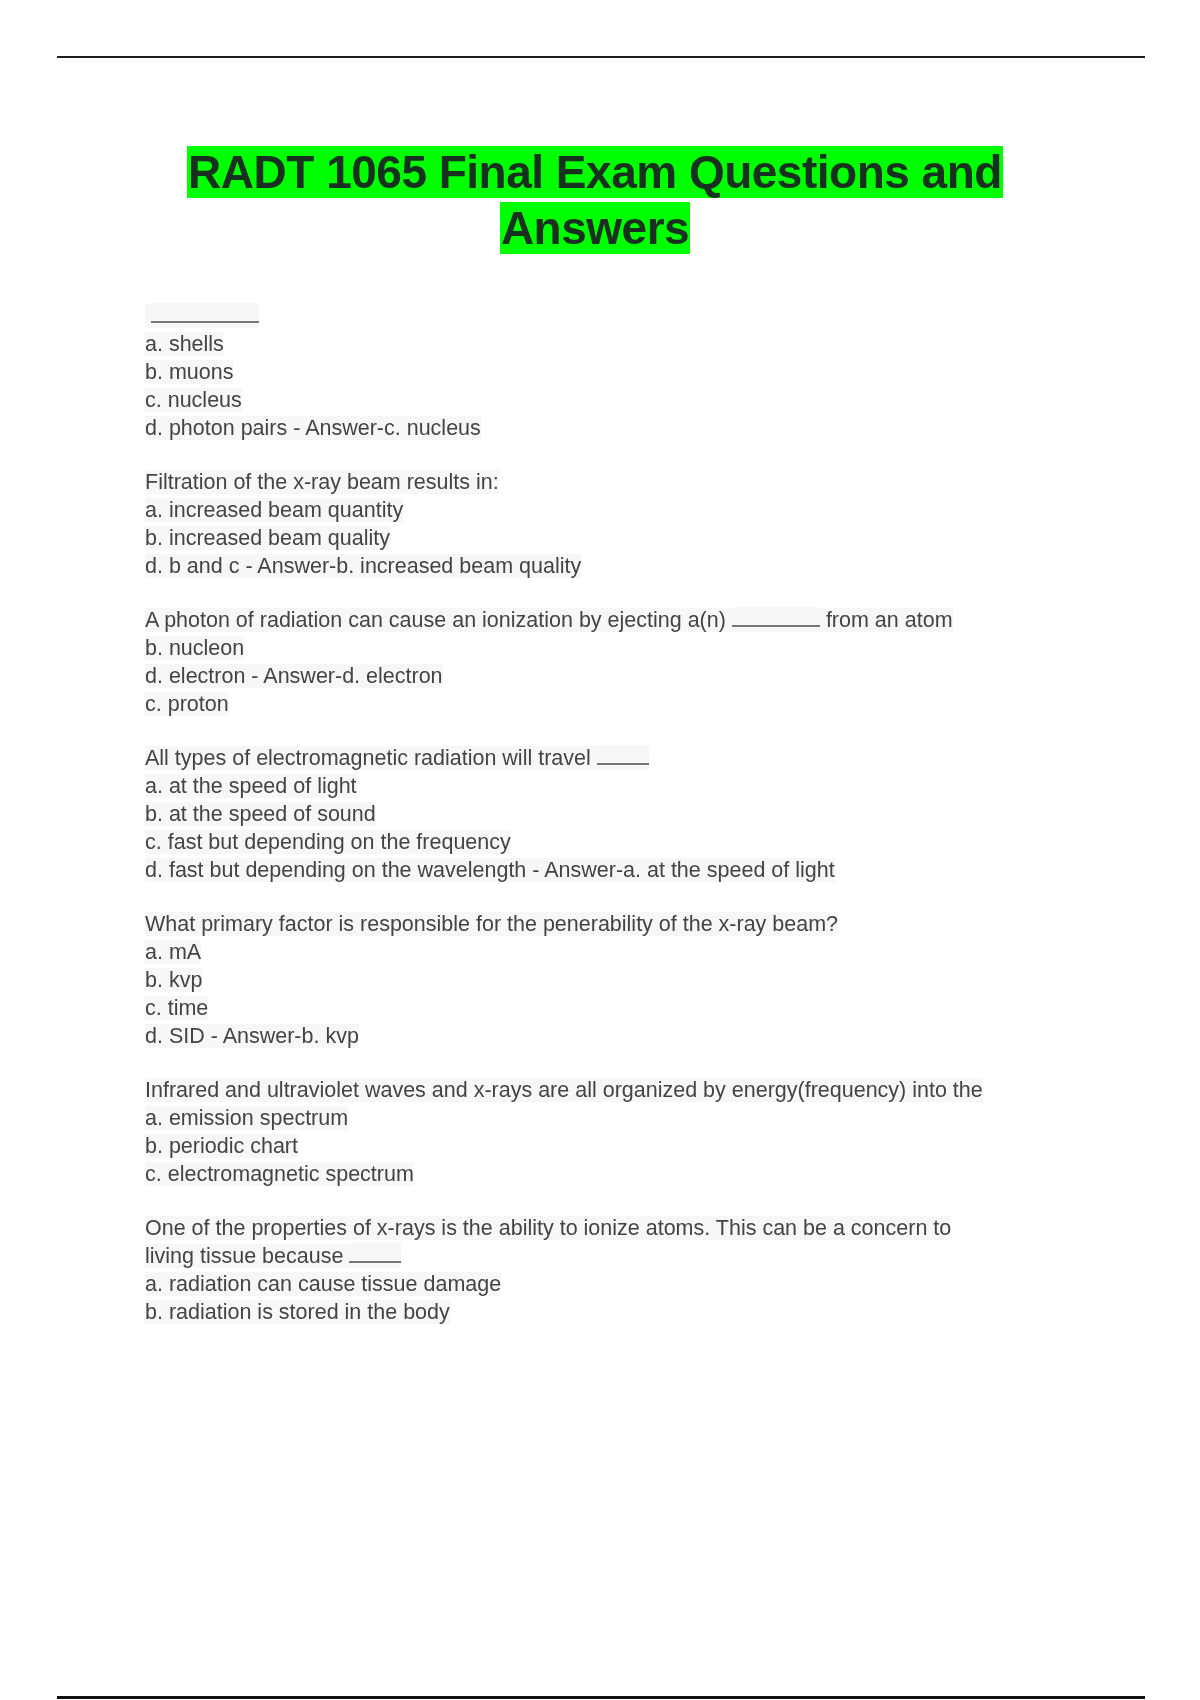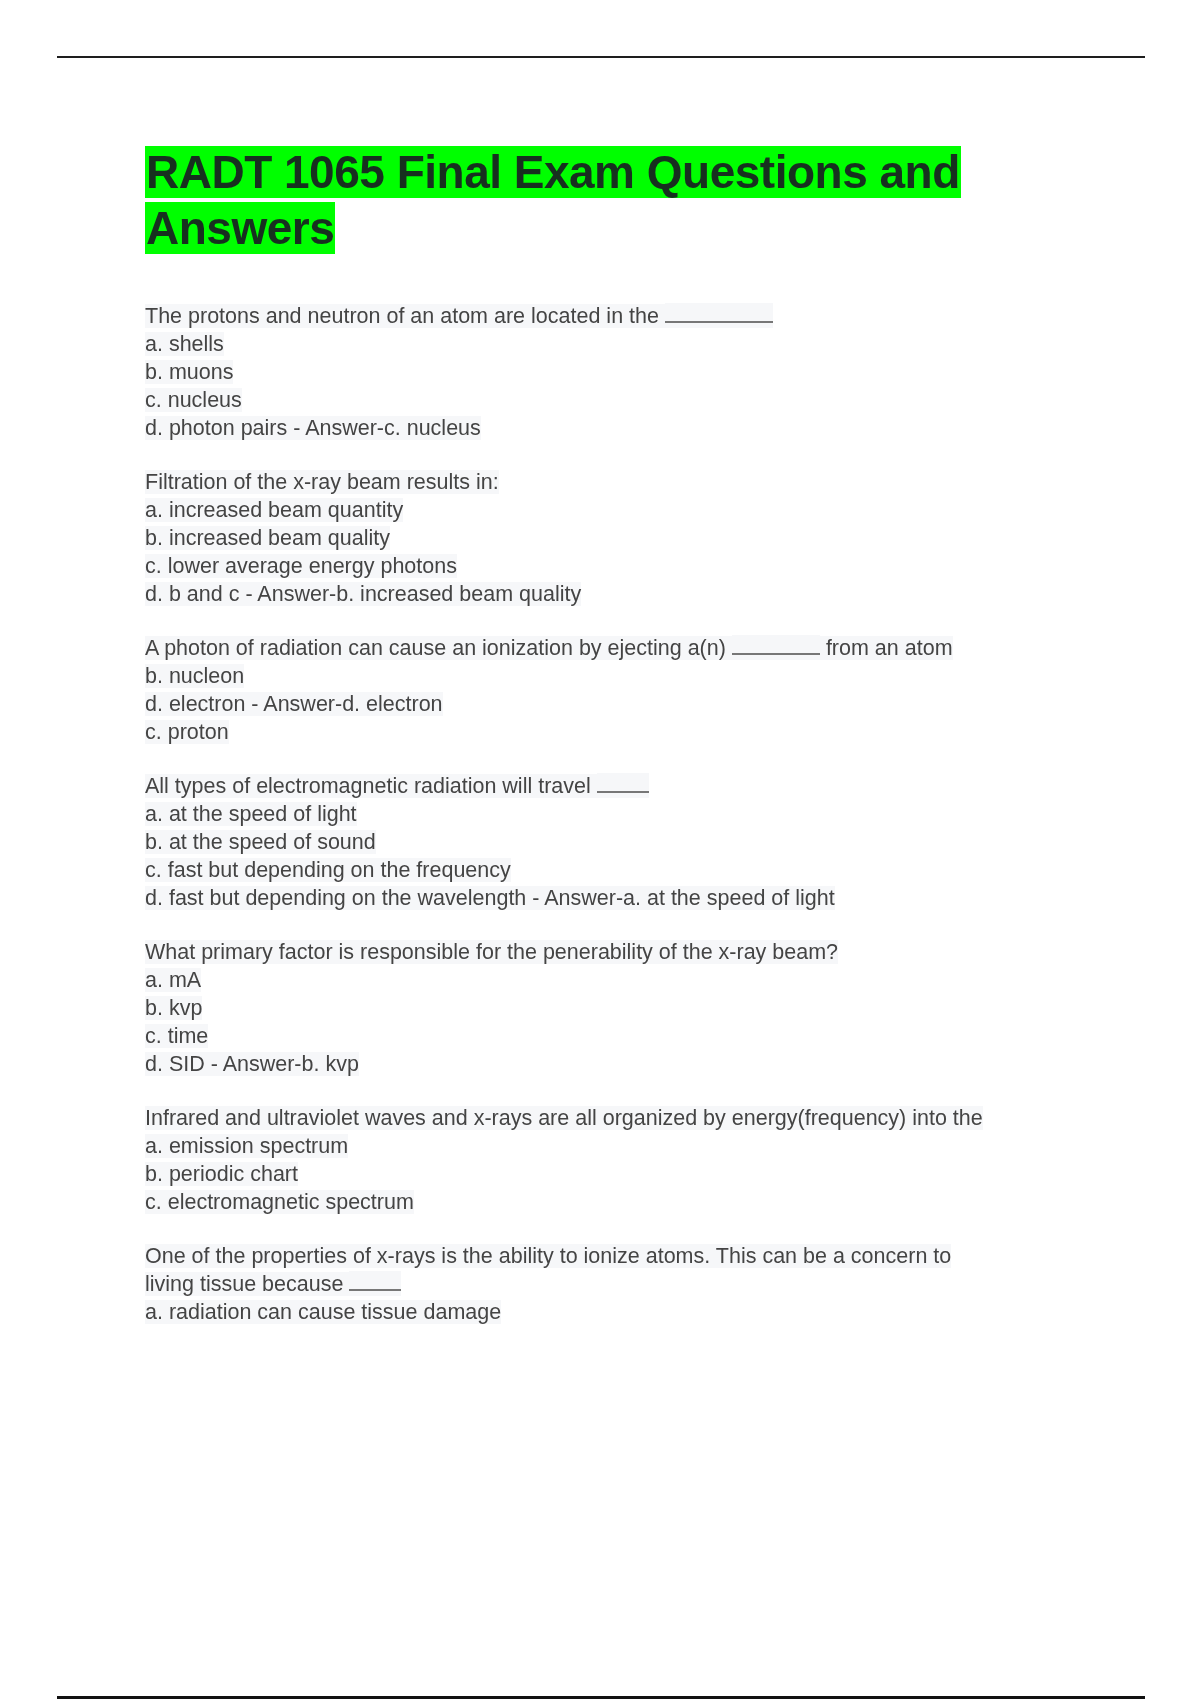--- a/index.html
+++ b/index.html
@@ -28,20 +28,21 @@
       position: absolute;
       left: 145px;
       top: 144px;
       width: 900px;
       margin: 0;
       font-size: 46px;
       line-height: 56px;
       font-weight: bold;
       color: #17301f;
       letter-spacing: -0.5px;
+      text-align: center;
     }
     .title span {
       background: #00ff00;
       padding: 0 1px;
       box-decoration-break: clone;
       -webkit-box-decoration-break: clone;
     }
 
     .content {
       position: absolute;
@@ -72,32 +73,31 @@
 </head>
 <body>
 
 <div class="rule top"></div>
 
 <h1 class="title"><span>RADT 1065 Final Exam Questions and Answers</span></h1>
 
 <div class="content">
 
   <div class="qblock">
-    <div class="line"><span><span>The protons and neutron of an atom are located in the</span><span class="blank" style="width:108px"></span></span></div>
+    <div class="line"><span><span class="blank" style="width:108px"></span></span></div>
     <div class="line"><span>a. shells</span></div>
     <div class="line"><span>b. muons</span></div>
     <div class="line"><span>c. nucleus</span></div>
     <div class="line"><span>d. photon pairs - Answer-c. nucleus</span></div>
   </div>
 
   <div class="qblock">
     <div class="line"><span>Filtration of the x-ray beam results in:</span></div>
     <div class="line"><span>a. increased beam quantity</span></div>
     <div class="line"><span>b. increased beam quality</span></div>
-    <div class="line"><span>c. lower average energy photons</span></div>
     <div class="line"><span>d. b and c - Answer-b. increased beam quality</span></div>
   </div>
 
   <div class="qblock">
     <div class="line"><span><span>A photon of radiation can cause an ionization by ejecting a(n)</span><span class="blank" style="width:88px;margin-right:6px"></span><span>from an atom</span></span></div>
     <div class="line"><span>b. nucleon</span></div>
     <div class="line"><span>d. electron - Answer-d. electron</span></div>
     <div class="line"><span>c. proton</span></div>
   </div>
 
@@ -121,17 +121,18 @@
     <div class="line"><span>Infrared and ultraviolet waves and x-rays are all organized by energy(frequency) into the</span></div>
     <div class="line"><span>a. emission spectrum</span></div>
     <div class="line"><span>b. periodic chart</span></div>
     <div class="line"><span>c. electromagnetic spectrum</span></div>
   </div>
 
   <div class="qblock">
     <div class="line"><span>One of the properties of x-rays is the ability to ionize atoms. This can be a concern to</span></div>
     <div class="line"><span><span>living tissue because</span><span class="blank" style="width:52px"></span></span></div>
     <div class="line"><span>a. radiation can cause tissue damage</span></div>
+    <div class="line"><span>b. radiation is stored in the body</span></div>
   </div>
 
 </div>
 
 <div class="rule bottom"></div>
 
 </body></html>

